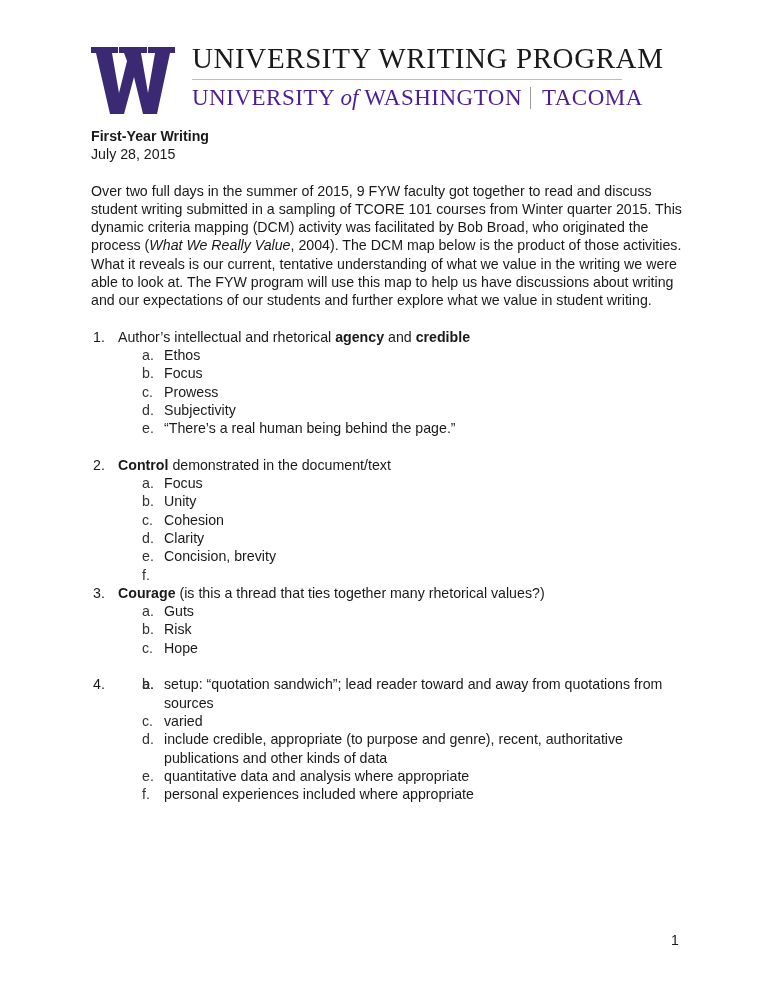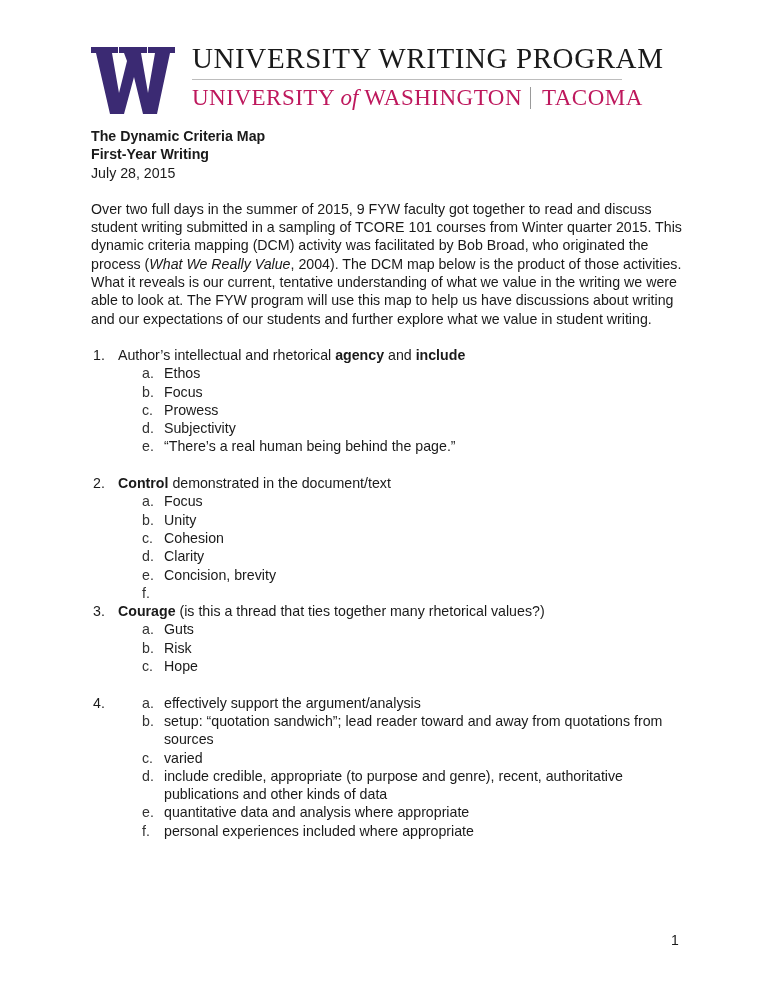--- a/index.html
+++ b/index.html
@@ -48,21 +48,21 @@
       height: 1px;
       background: #bdbdbd;
     }
     .uw-line {
       position: absolute;
       left: 192px;
       top: 85px;
       font-family: "Liberation Serif", serif;
       font-size: 23px;
       letter-spacing: 0.5px;
-      color: #be185d;
+      color: #4c1d95;
       white-space: nowrap;
       line-height: 26px;
     }
     .uw-line .of {
       font-style: italic;
       letter-spacing: 0;
     }
     .uw-line .sep {
       display: inline-block;
       width: 1px;
@@ -140,30 +140,29 @@
   <div class="program-title">UNIVERSITY WRITING PROGRAM</div>
   <div class="header-rule"></div>
   <div class="uw-line">
     <span>UNIVERSITY</span>
     <span class="of">of</span>
     <span>WASHINGTON</span><span class="sep"></span><span>TACOMA</span>
   </div>
 </div>
 
 <div class="content">
-  <p class="meta-line bold">The Dynamic Criteria Map</p>
   <p class="meta-line bold">First-Year Writing</p>
   <p class="meta-line">July 28, 2015</p>
 
   <p class="intro"><span>Over two full days in the summer of 2015, 9 FYW faculty got together to read and discuss student writing submitted in a sampling of TCORE 101 courses from Winter quarter 2015. This dynamic criteria mapping (DCM) activity was facilitated by Bob Broad, who originated the process (</span><em>What We Really Value</em><span>, 2004). The DCM map below is the product of those activities. What it reveals is our current, tentative understanding of what we value in the writing we were able to look at. The FYW program will use this map to help us have discussions about writing and our expectations of our students and further explore what we value in student writing.</span></p>
 
   <ol class="criteria" id="criteria-list">
       <li>
         <span class="num">1.</span>
-        <div class="crit-head"><span>Author’s intellectual and rhetorical </span><b>agency</b><span> and </span><b>include</b></div>
+        <div class="crit-head"><span>Author’s intellectual and rhetorical </span><b>agency</b><span> and </span><b>credible</b></div>
         <ol class="sub">
           <li><span class="sub-letter">a.</span><span>Ethos</span></li>
           <li><span class="sub-letter">b.</span><span>Focus</span></li>
           <li><span class="sub-letter">c.</span><span>Prowess</span></li>
           <li><span class="sub-letter">d.</span><span>Subjectivity</span></li>
           <li><span class="sub-letter">e.</span><span>“There’s a real human being behind the page.”</span></li>
         </ol>
       </li>
       <li>
         <span class="num">2.</span>
@@ -182,21 +181,21 @@
         <div class="crit-head"><b>Courage</b><span> (is this a thread that ties together many rhetorical values?)</span></div>
         <ol class="sub">
           <li><span class="sub-letter">a.</span><span>Guts</span></li>
           <li><span class="sub-letter">b.</span><span>Risk</span></li>
           <li><span class="sub-letter">c.</span><span>Hope</span></li>
         </ol>
       </li>
       <li>
         <span class="num">4.</span>
         <ol class="sub">
-          <li><span class="sub-letter">a.</span><span>effectively support the argument/analysis</span></li>
+          <li><span class="sub-letter">a.</span></li>
           <li><span class="sub-letter">b.</span><span>setup: “quotation sandwich”; lead reader toward and away from quotations from sources</span></li>
           <li><span class="sub-letter">c.</span><span>varied</span></li>
           <li><span class="sub-letter">d.</span><span>include credible, appropriate (to purpose and genre), recent, authoritative publications and other kinds of data</span></li>
           <li><span class="sub-letter">e.</span><span>quantitative data and analysis where appropriate</span></li>
           <li><span class="sub-letter">f.</span><span>personal experiences included where appropriate</span></li>
         </ol>
       </li>
     </ol>
 </div>
 

